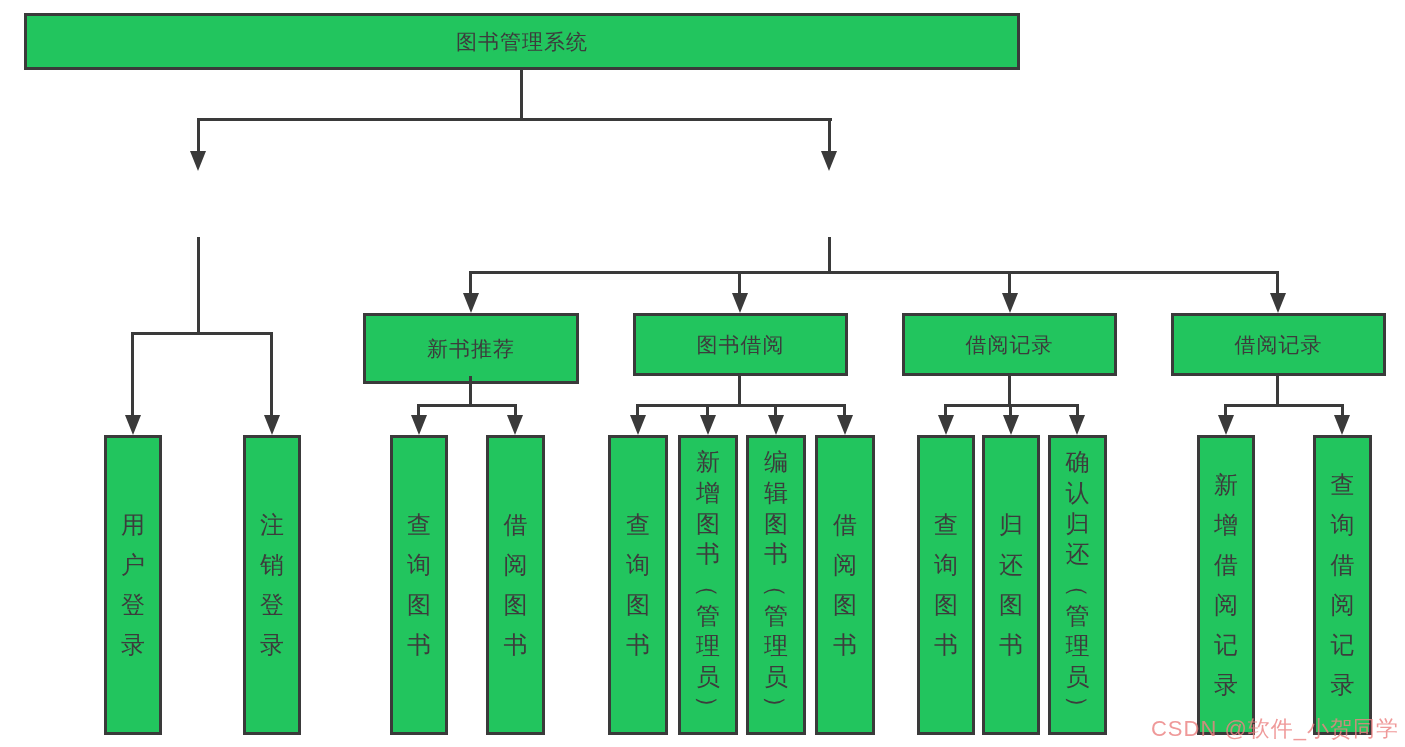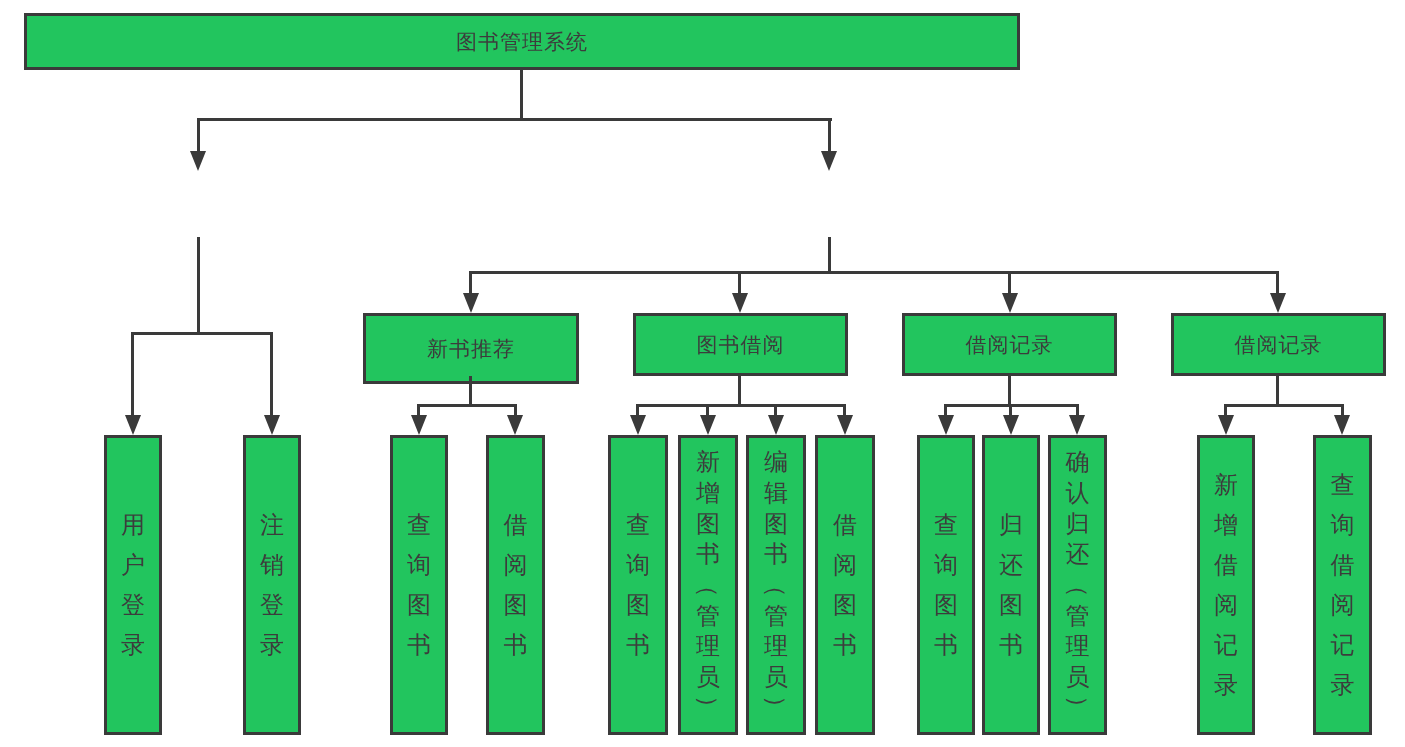--- a/index.html
+++ b/index.html
@@ -235,14 +235,15 @@
     <div class="vtext">
         <span class="vchar" style="height: 40px;">查</span>
         <span class="vchar" style="height: 40px;">询</span>
         <span class="vchar" style="height: 40px;">借</span>
         <span class="vchar" style="height: 40px;">阅</span>
         <span class="vchar" style="height: 40px;">记</span>
         <span class="vchar" style="height: 40px;">录</span>
       </div>
   </div>
 
+  <div id="watermark">CSDN @软件_小贺同学</div>
 
 </div>
 
 </body></html>

